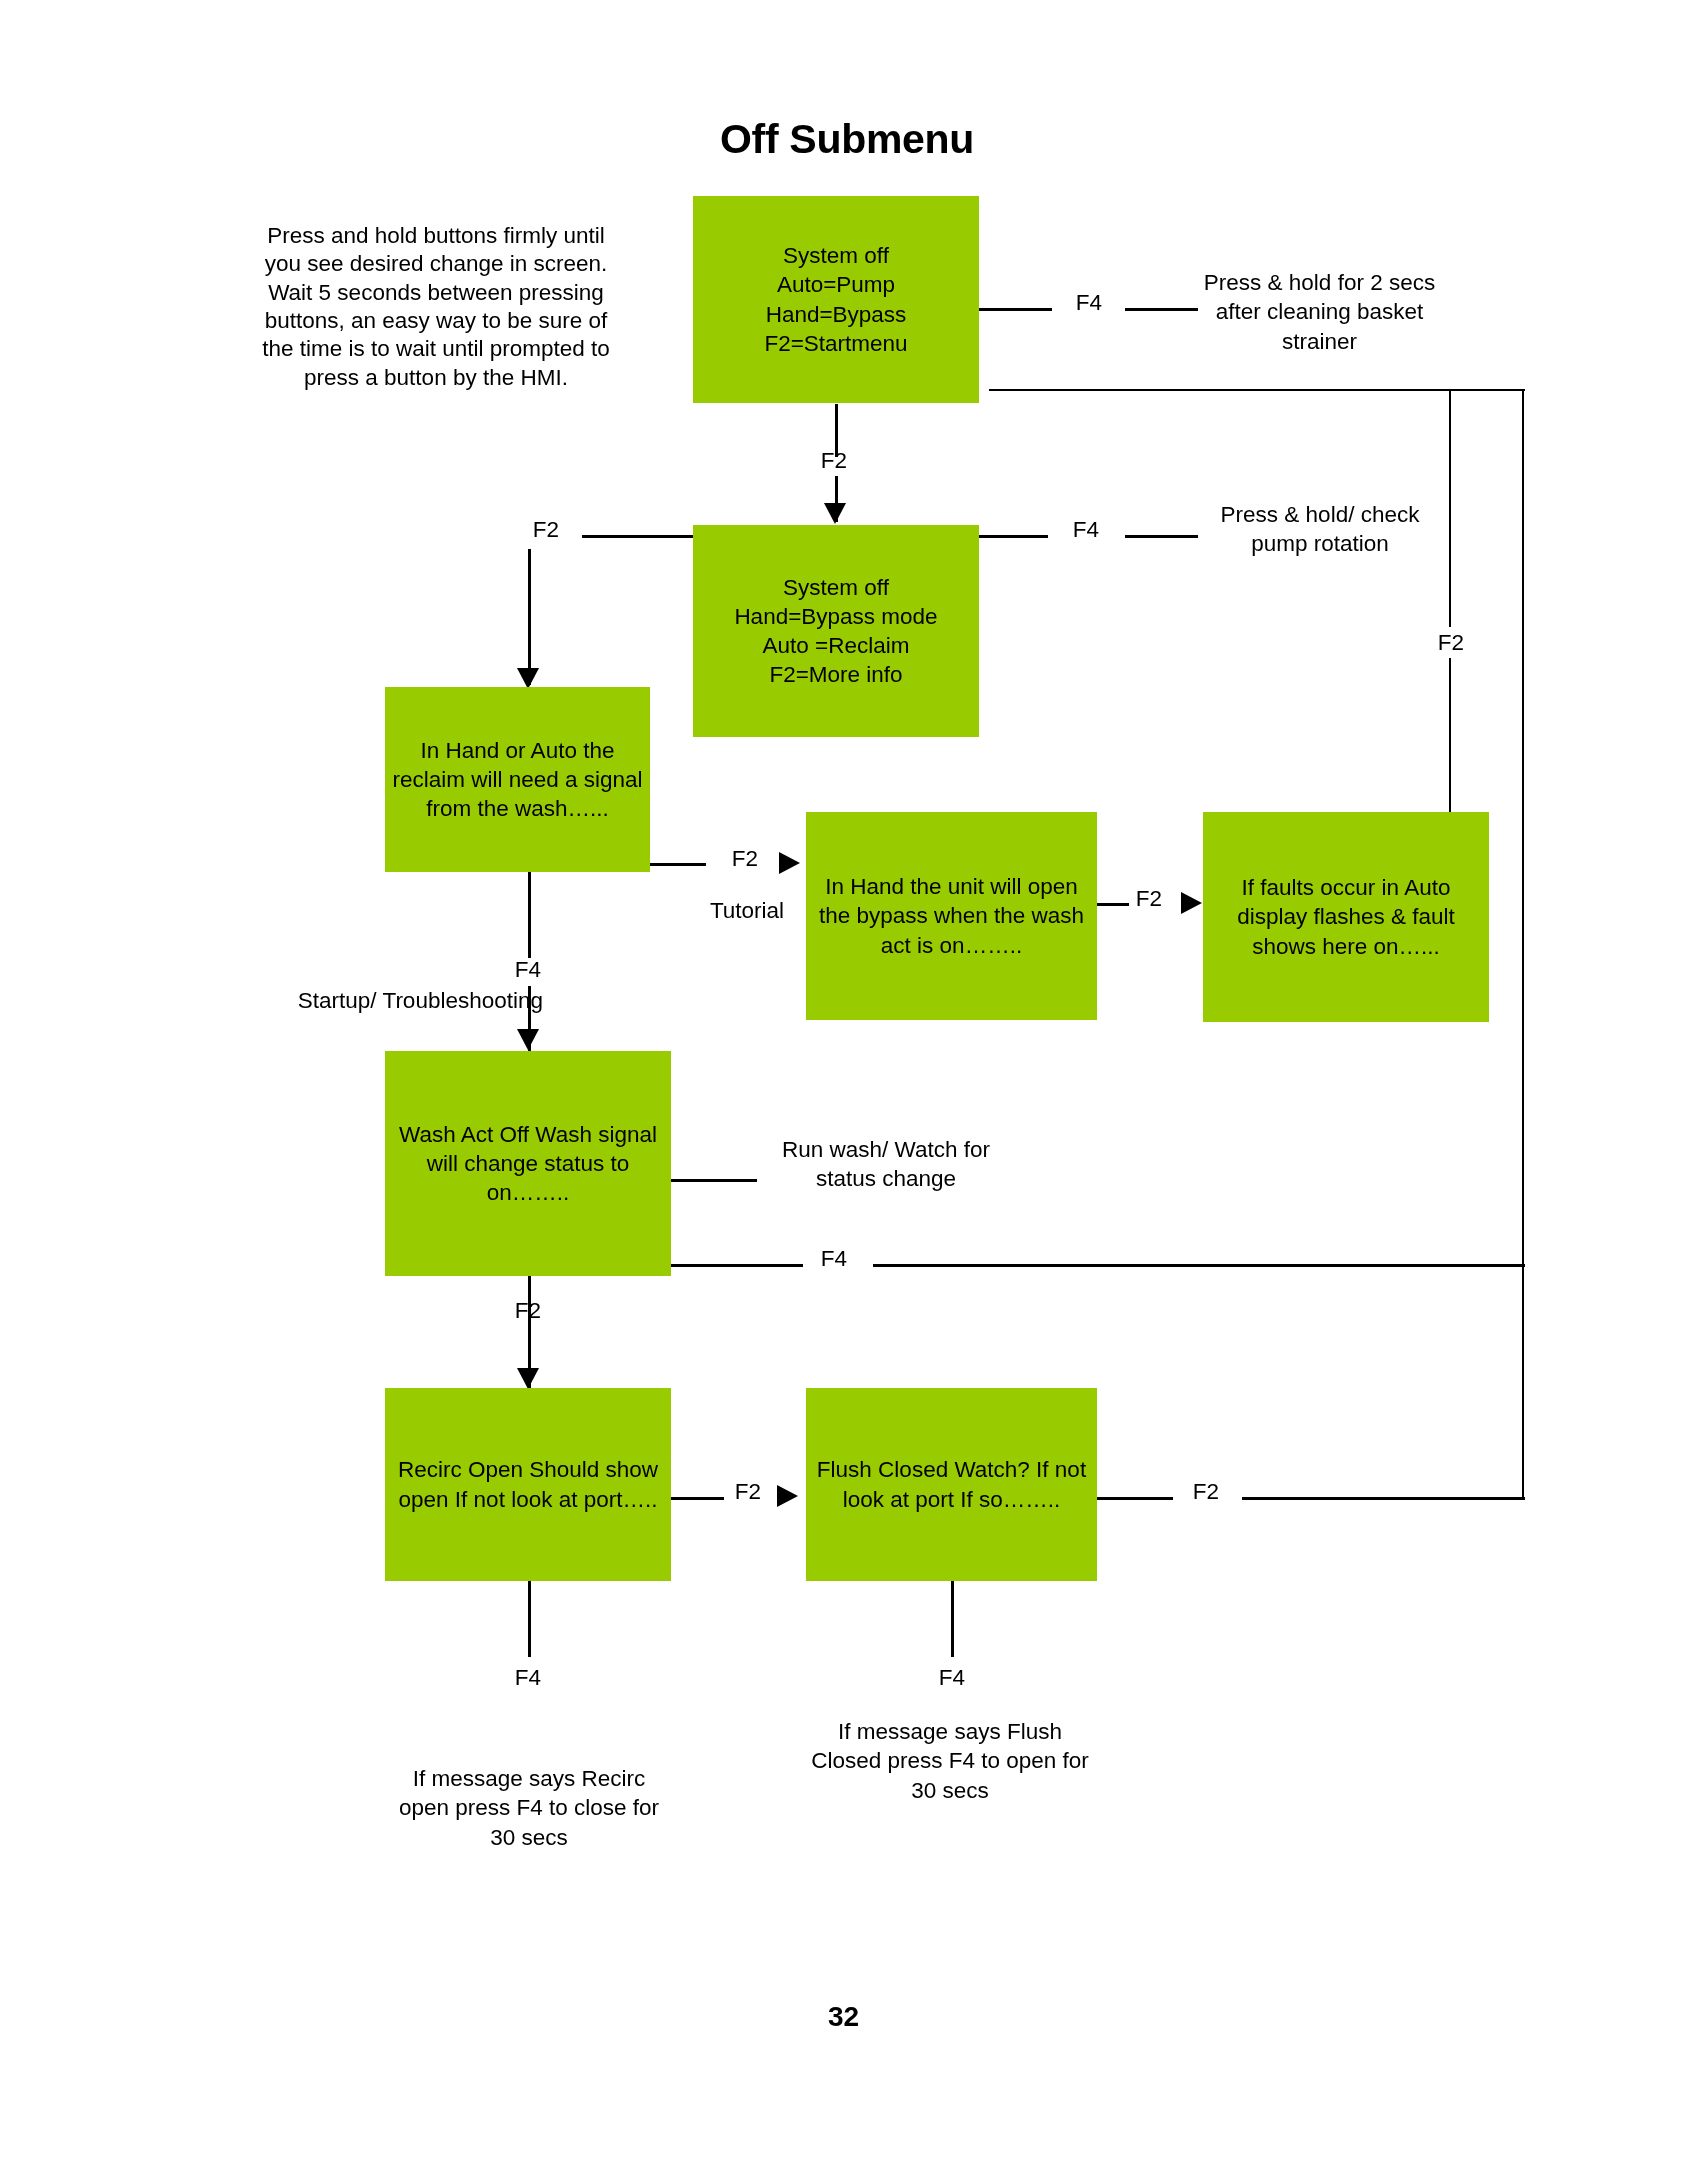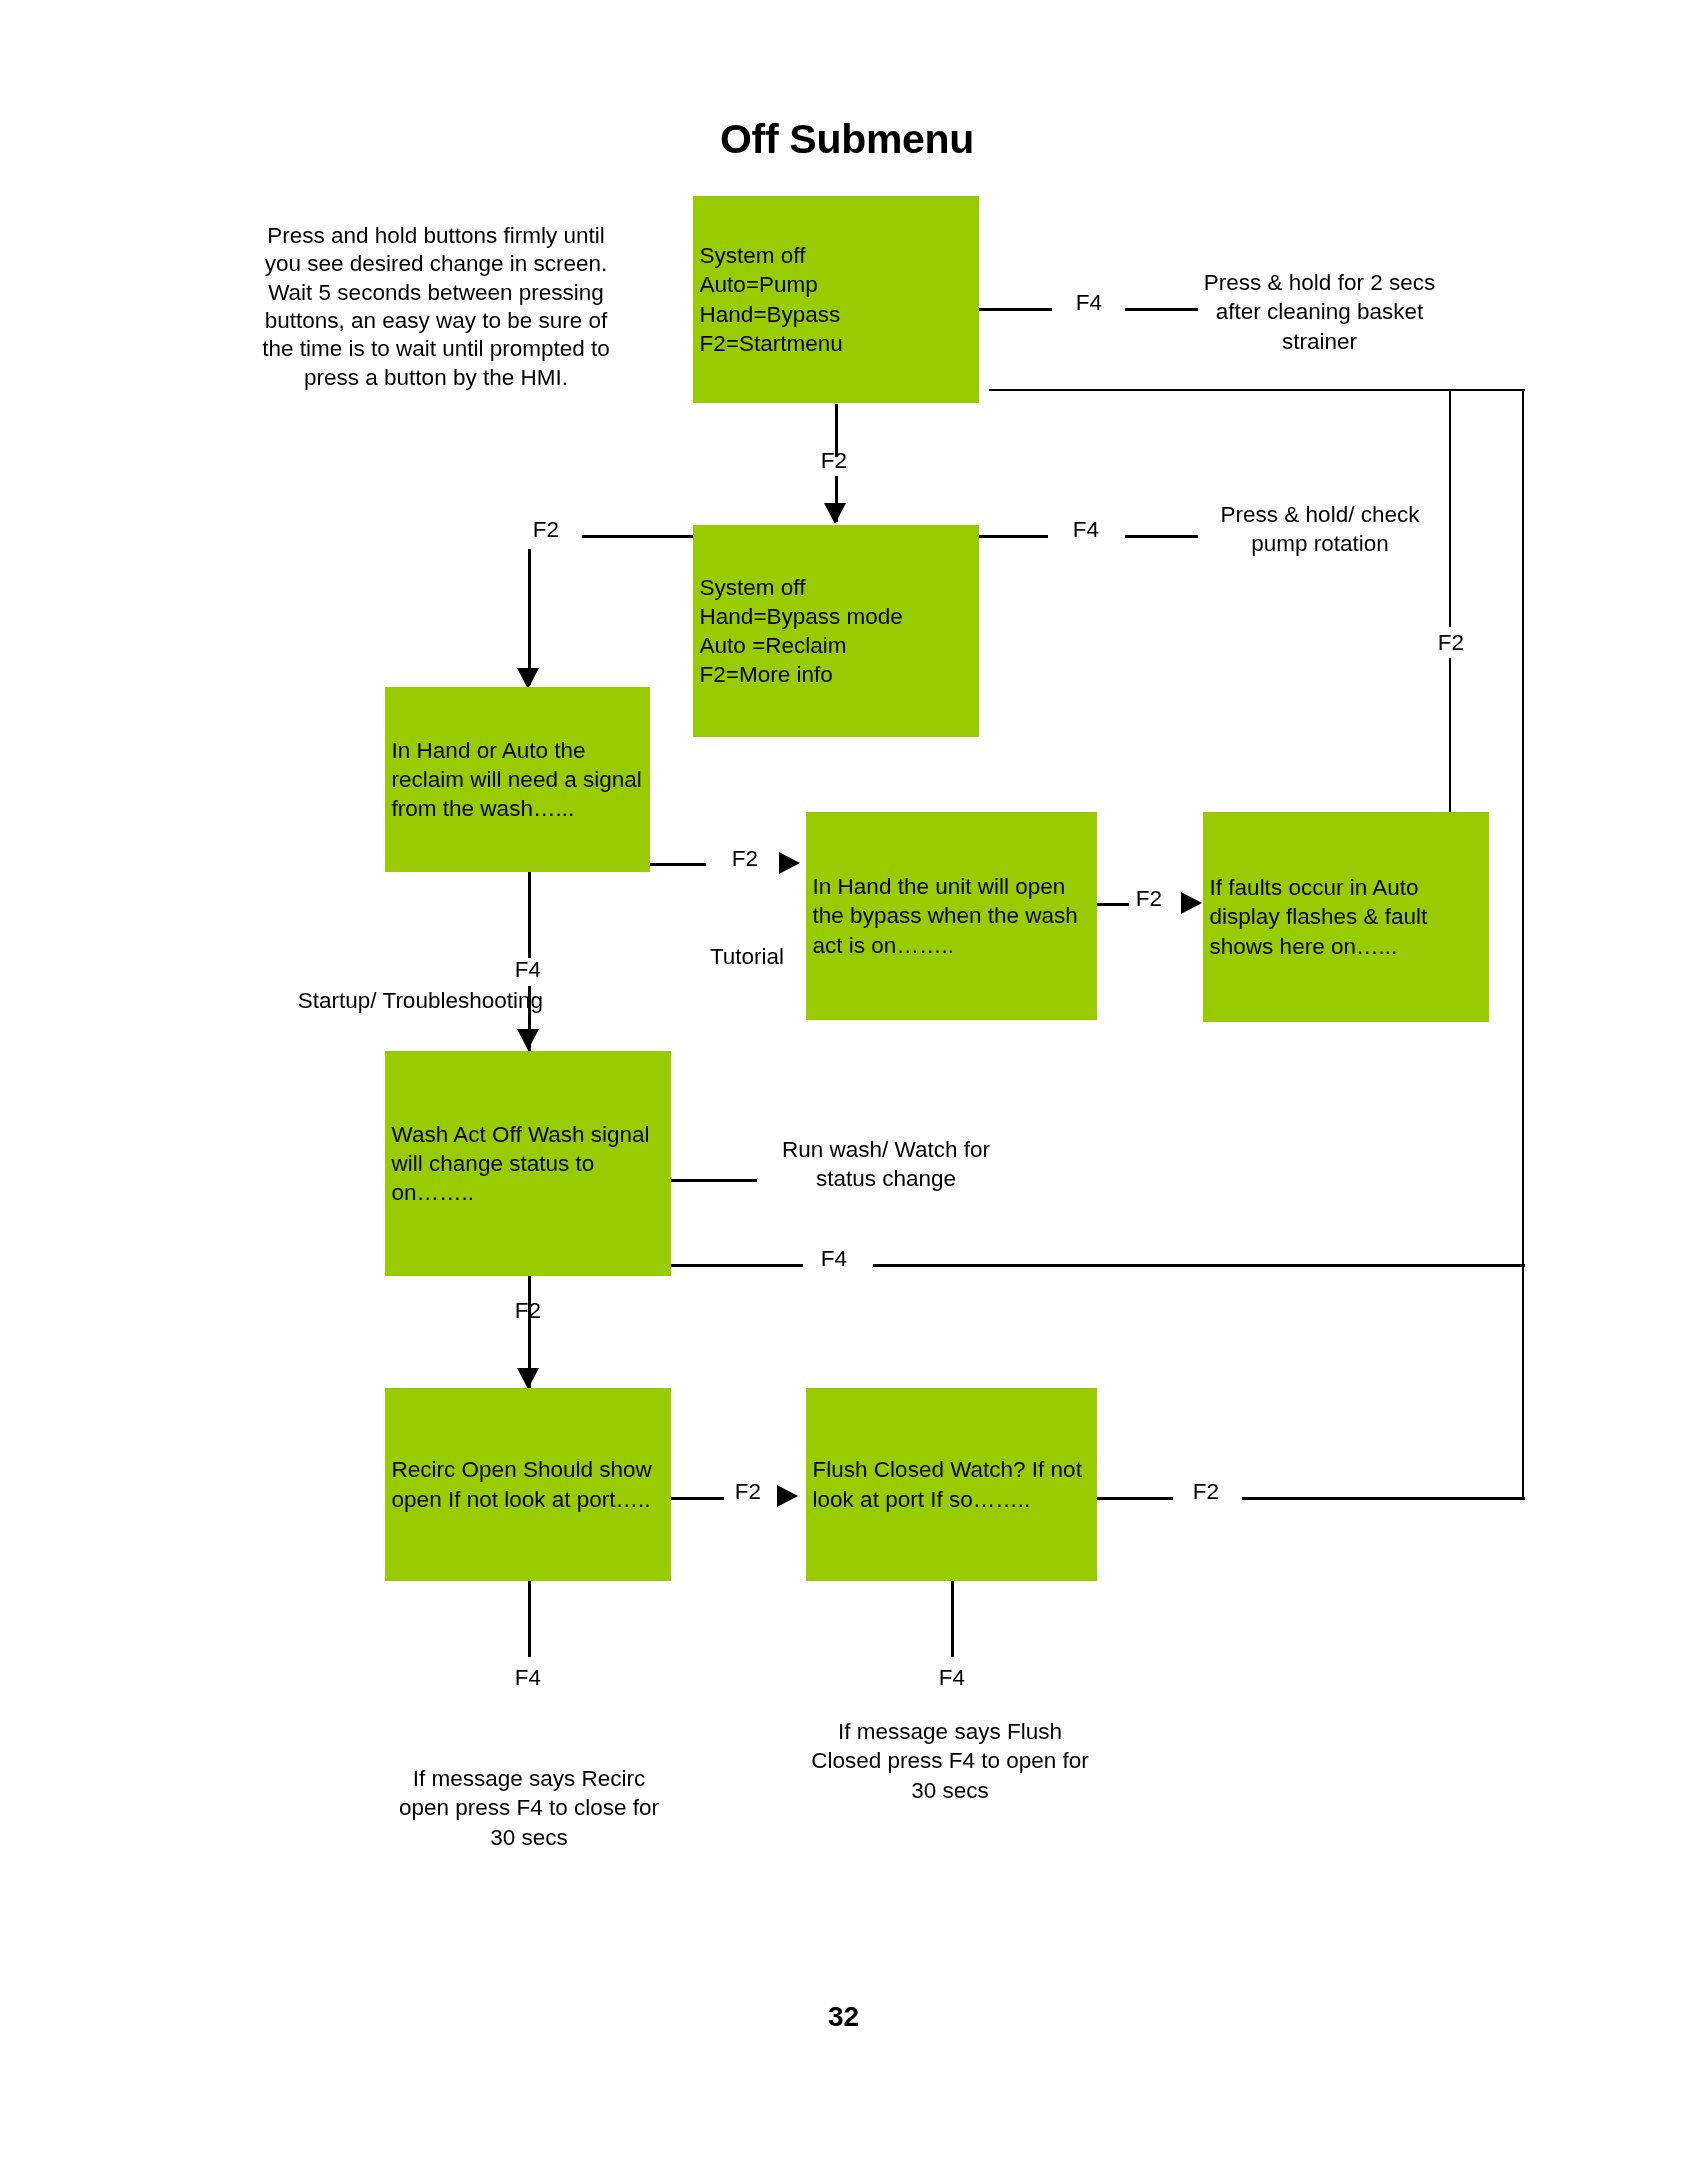--- a/index.html
+++ b/index.html
@@ -41,21 +41,21 @@
     position: absolute;
     background: #99cc00;
     display: flex;
     align-items: center;
     justify-content: center;
     box-sizing: border-box;
     padding: 4px 6.6px;
   }
   .box .box-text {
     width: 100%;
-    text-align: left;
+    text-align: center;
     font-size: 22.5px;
     line-height: 1.30;
     white-space: pre-line;
   }
 
   
   .note {
     position: absolute;
     text-align: center;
     font-size: 22.5px;
@@ -166,21 +166,21 @@
   <div class="conn-label" style="left:1421px; top:632px; width:60px;">F2</div>
   <div class="vline thin" style="left:1449px; top:658px; height:155px;"></div>
 
   <div class="box" style="left:385px; top:687px; width:265px; height:185px;">
     <div class="box-text">In Hand or Auto the reclaim will need a signal   from the wash…...</div>
   </div>
 
   <div class="hline" style="left:650px; top:863px; width:56px;"></div>
   <div class="conn-label" style="left:715px; top:848px; width:60px;">F2</div>
   <div class="arrow-right" style="left:779px; top:852px;"></div>
-  <div class="note" style="left:681px; top:896px; width:132px;margin-top:46px;">Tutorial</div>
+  <div class="note" style="left:681px; top:896px; width:132px;">Tutorial</div>
 
   <div class="vline" style="left:528px; top:872px; height:86px;"></div>
   <div class="conn-label" style="left:498px; top:959px; width:60px;">F4</div>
   <div class="vline" style="left:528px; top:986px; height:69px;"></div>
   <div class="arrow-down" style="left:517px; top:1029px;"></div>
   <div class="note" style="left:278px; top:986px; width:265px;text-align:right;">Startup/ Troubleshooting</div>
 
   <div class="box" style="left:806px; top:812px; width:291px; height:208px;">
     <div class="box-text">In Hand the unit will open the bypass when the wash act is on……..</div>
   </div>

